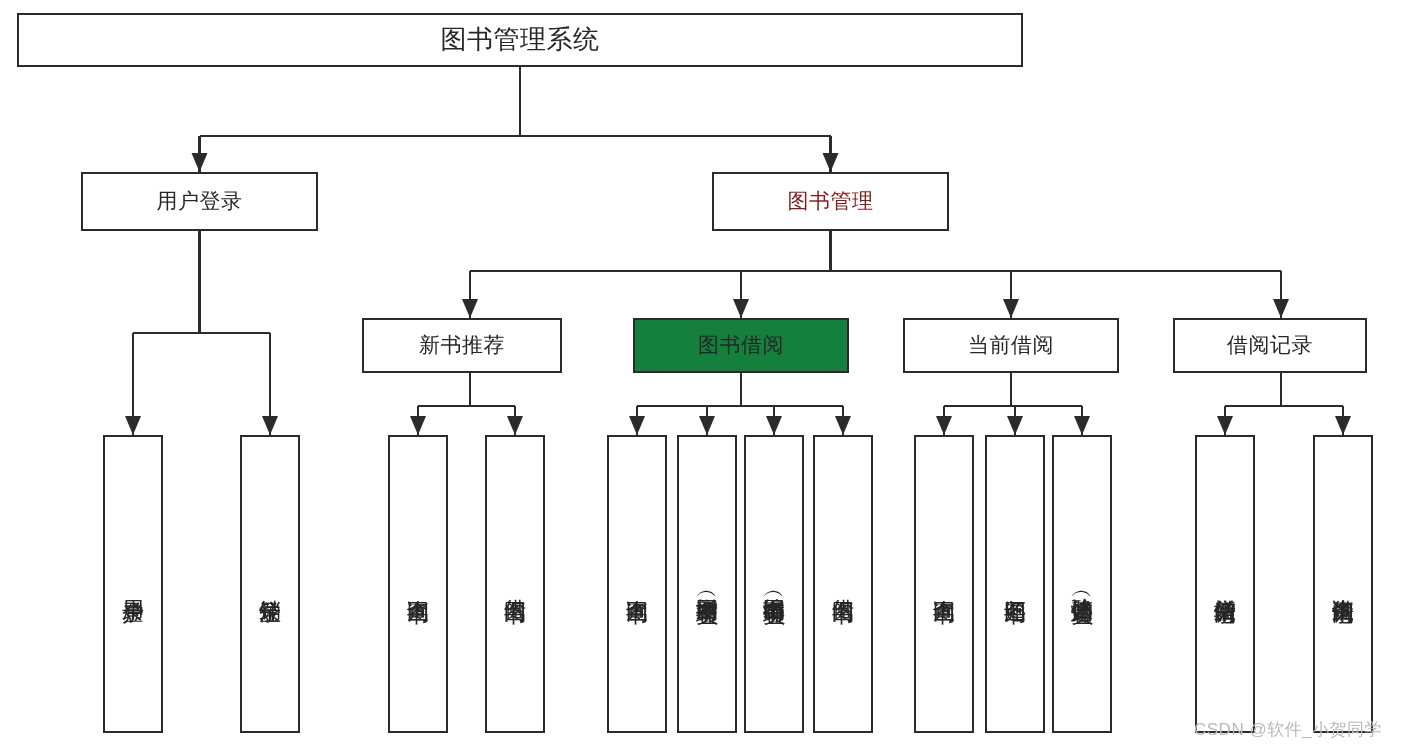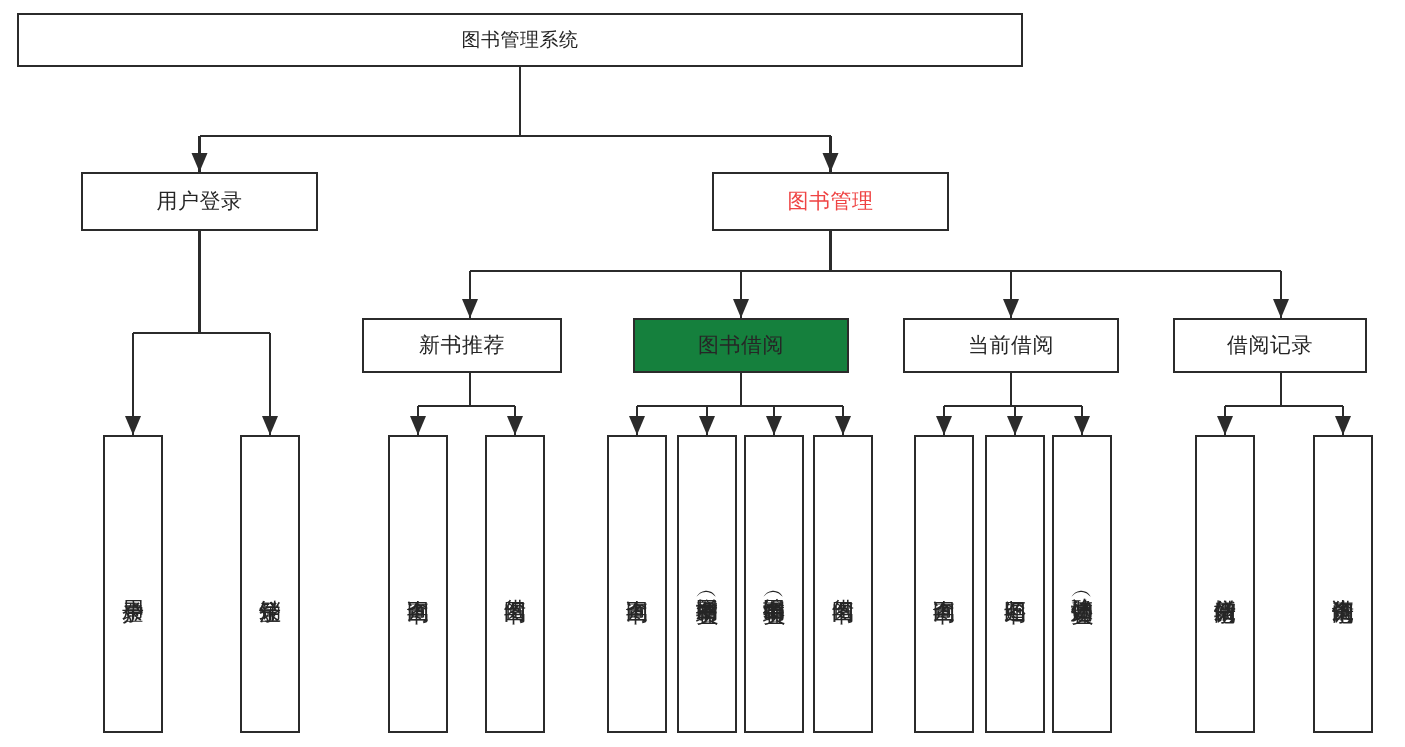--- a/index.html
+++ b/index.html
@@ -38,21 +38,21 @@
     text-align: center;
     white-space: pre;
     user-select: none;
   }
   .node-box.horiz .node-label {
     writing-mode: horizontal-tb;
     font-size: 21px;
     letter-spacing: 0.5px;
   }
   .node-box.root .node-label {
-    font-size: 19px;
+    font-size: 26px;
   }
   .node-box.vert .node-label {
     writing-mode: vertical-rl;
     text-orientation: upright;
     font-size: 22px;
     letter-spacing: 1px;
     line-height: 1;
   }
   .connector-layer {
     position: absolute;
@@ -130,21 +130,21 @@
       <polygon points="1335,416 1351,416 1343,435" fill="#2b2b2b"></polygon>
     </svg>
   <div id="nodes-layer">
       <div class="node-box horiz root" style="left: 17px; top: 13px; width: 1006px; height: 54px; border-color: rgb(43, 43, 43); background: rgb(255, 255, 255);">
         <span class="node-label" style="color: rgb(38, 38, 38);">图书管理系统</span>
       </div>
       <div class="node-box horiz" style="left: 81px; top: 172px; width: 237px; height: 59px; border-color: rgb(43, 43, 43); background: rgb(255, 255, 255);">
         <span class="node-label" style="color: rgb(38, 38, 38);">用户登录</span>
       </div>
       <div class="node-box horiz" style="left: 712px; top: 172px; width: 237px; height: 59px; border-color: rgb(43, 43, 43); background: rgb(255, 255, 255);">
-        <span class="node-label" style="color: #ef4444;">图书管理</span>
+        <span class="node-label" style="color: #7f1d1d;">图书管理</span>
       </div>
       <div class="node-box horiz" style="left: 362px; top: 318px; width: 200px; height: 55px; border-color: rgb(43, 43, 43); background: rgb(255, 255, 255);">
         <span class="node-label" style="color: rgb(38, 38, 38);">新书推荐</span>
       </div>
       <div class="node-box horiz" style="left: 633px; top: 318px; width: 216px; height: 55px; border-color: rgb(43, 43, 43); background: #15803d;">
         <span class="node-label" style="color: rgb(38, 38, 38);">图书借阅</span>
       </div>
       <div class="node-box horiz" style="left: 903px; top: 318px; width: 216px; height: 55px; border-color: rgb(43, 43, 43); background: rgb(255, 255, 255);">
         <span class="node-label" style="color: rgb(38, 38, 38);">当前借阅</span>
       </div>
@@ -184,13 +184,14 @@
       <div class="node-box vert" style="left: 1052px; top: 435px; width: 60px; height: 298px; border-color: rgb(43, 43, 43); background: rgb(255, 255, 255);">
         <span class="node-label" style="color: rgb(38, 38, 38);">确认归还（管理员）</span>
       </div>
       <div class="node-box vert" style="left: 1195px; top: 435px; width: 60px; height: 298px; border-color: rgb(43, 43, 43); background: rgb(255, 255, 255);">
         <span class="node-label" style="color: rgb(38, 38, 38);">新增借阅记录</span>
       </div>
       <div class="node-box vert" style="left: 1313px; top: 435px; width: 60px; height: 298px; border-color: rgb(43, 43, 43); background: rgb(255, 255, 255);">
         <span class="node-label" style="color: rgb(38, 38, 38);">查询借阅记录</span>
       </div>
     </div>
+  <div class="watermark" id="watermark" style="left: 1194px; top: 718px; color: rgb(185, 185, 185);">CSDN @软件_小贺同学</div>
 </div>
 
 </body></html>

